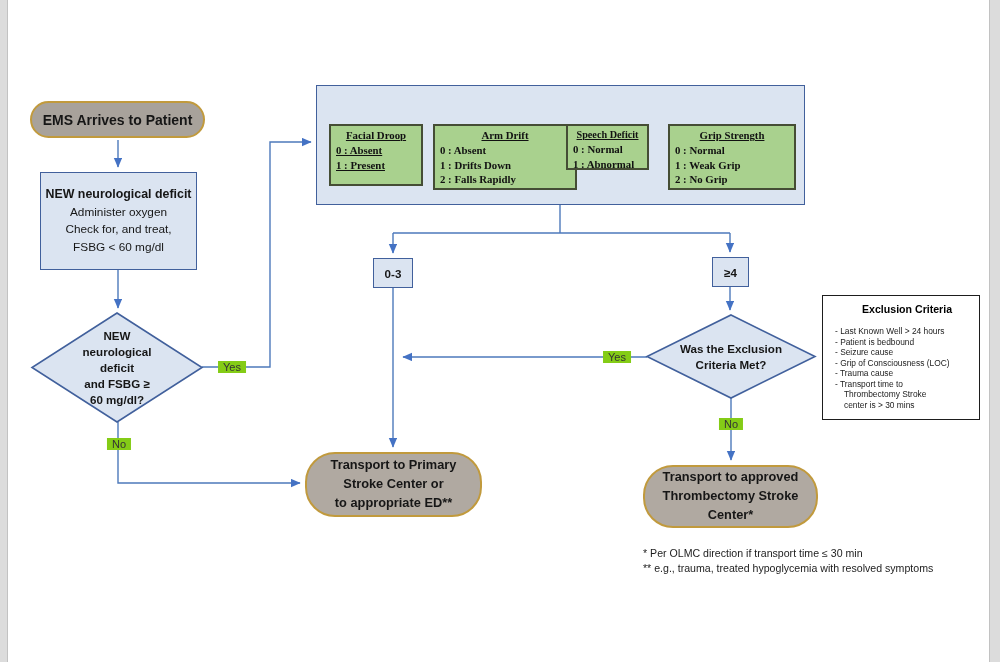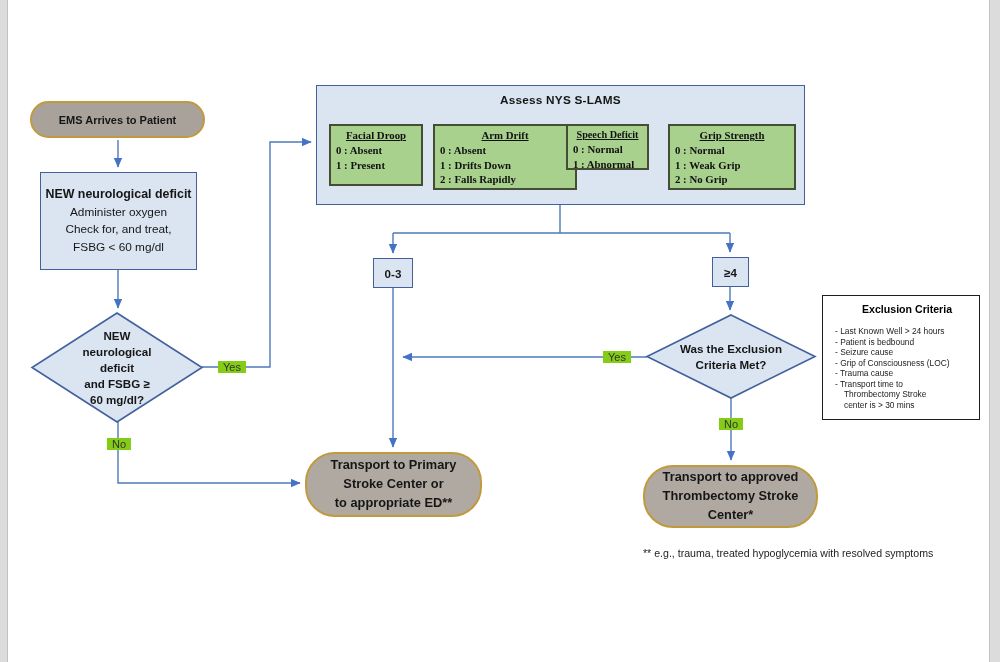--- a/index.html
+++ b/index.html
@@ -100,43 +100,42 @@
     <path class="conn" d="M393,233 L393,253" marker-end="url(#arr)"></path>
     <path class="conn" d="M730,233 L730,252" marker-end="url(#arr)"></path>
     <path class="conn" d="M393,288 L393,447" marker-end="url(#arr)"></path>
     <path class="conn" d="M730,287 L730,310" marker-end="url(#arr)"></path>
     <path class="conn" d="M647,357 L403,357" marker-end="url(#arr)"></path>
     <path class="conn" d="M731,398 L731,460" marker-end="url(#arr)"></path>
     <polygon class="diamond" points="117,313 202,367.5 117,422 32,367.5"></polygon>
     <polygon class="diamond" points="731,315 815,356.5 731,398 647,356.5"></polygon>
   </svg>
 
-  <div class="node pill" style="left:30px;top:101px;width:175px;height:37px;font-size:11px;">
+  <div class="node pill" style="left:30px;top:101px;width:175px;height:37px;font-size:14px;">
     <span>EMS Arrives to Patient</span>
   </div>
 
   <div class="node bluebox assess-rect" style="left:40px;top:172px;width:157px;height:98px;">
     <div class="t1">NEW neurological deficit</div>
     <div>Administer oxygen</div>
     <div>Check for, and treat,</div>
     <div>FSBG &lt; 60 mg/dl</div>
   </div>
 
   <div class="diamond-text" style="left:47px;top:328px;width:140px;">
     <div>NEW</div>
     <div>neurological</div>
     <div>deficit</div>
     <div>and FSBG ≥</div>
     <div>60 mg/dl?</div>
   </div>
 
   <div class="node bluebox slams" style="left:316px;top:85px;width:489px;height:120px;">
-    <div class="slams-title">Assess NYS S-LAMS</div>
-
-    <div class="greenbox" style="left:12px;top:38px;width:94px;height:62px;">
+
+    <div class="greenbox" style="left:12px;top:38px;width:94px;height:62px;text-decoration:underline;">
       <div class="gb-title">Facial Droop</div>
       <div class="gb-item">0 : Absent</div>
       <div class="gb-item">1 : Present</div>
     </div>
 
     <div class="greenbox" style="left:116px;top:38px;width:144px;height:66px;">
       <div class="gb-title">Arm Drift</div>
       <div class="gb-item">0 : Absent</div>
       <div class="gb-item">1 : Drifts Down</div>
       <div class="gb-item">2 : Falls Rapidly</div>
@@ -193,16 +192,17 @@
     <div>Thrombectomy Stroke</div>
     <div>Center*</div>
   </div>
 
   <div class="edge-label" style="left:232px;top:367px;">Yes</div>
   <div class="edge-label" style="left:119px;top:444px;">No</div>
   <div class="edge-label" style="left:617px;top:357px;">Yes</div>
   <div class="edge-label" style="left:731px;top:424px;">No</div>
 
   <div class="node footnotes" style="left:643px;top:546px;width:330px;">
+    <div>* Per OLMC direction if transport time ≤ 30 min</div>
     <div>** e.g., trauma, treated hypoglycemia with resolved symptoms</div>
   </div>
 
 </div>
 
 </body></html>

